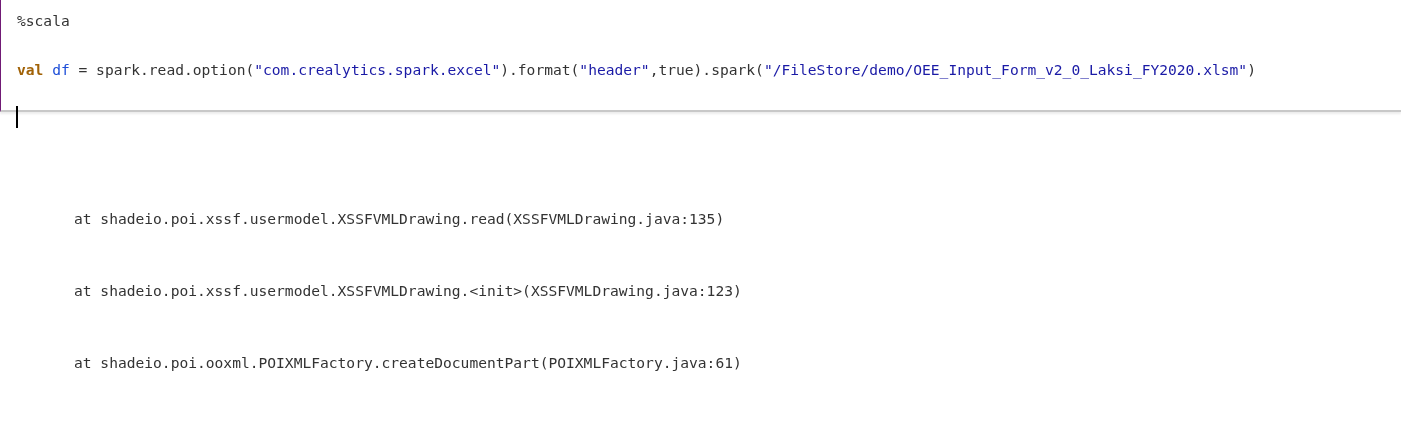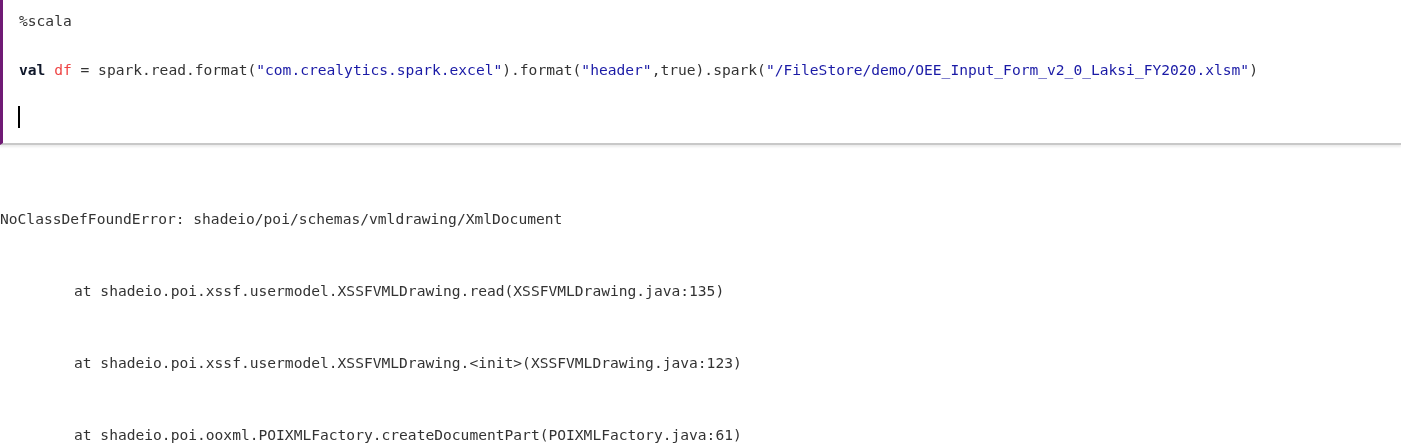--- a/index.html
+++ b/index.html
@@ -8,40 +8,40 @@
       background: #ffffff;
       width: 1401px;
       height: 446px;
       overflow: hidden;
     }
     .cell {
       position: absolute;
       left: 0;
       top: 0;
       width: 1401px;
-      height: 145px;
+      height: 112px;
       background: #ffffff;
-      border-left: 3px solid #701a75;
+      border-left: 1px solid #701a75;
       border-bottom: 2px solid #c8c8c8;
       box-shadow: 0 2px 2px rgba(0,0,0,0.08);
       box-sizing: border-box;
     }
     .code {
       position: absolute;
       left: 16px;
       font-family: "DejaVu Sans Mono", "Liberation Mono", monospace;
       font-size: 14.6px;
       color: #333333;
       white-space: pre;
       letter-spacing: 0px;
     }
     .line1 { top: 12px; }
     .line2 { top: 61px; }
-    .kw { color: #0f172a; font-weight: bold; }
-    .def { color: #ef4444; }
+    .kw { color: #a16207; font-weight: bold; }
+    .def { color: #1d4ed8; }
     .str { color: #1a1aa6; }
     .cursor {
       position: absolute;
       left: 15px;
       top: 106px;
       width: 2px;
       height: 22px;
       background: #000000;
     }
     .output {
@@ -61,26 +61,25 @@
     }
     .err-line {
       display: block;
     }
   </style>
 </head>
 <body>
 
 <div class="cell">
   <div class="code line1"><span>%scala</span></div>
-  <div class="code line2"><span class="kw">val</span> <span class="def">df</span><span> = </span><span>spark.read.format(</span><span class="str">"com.crealytics.spark.excel"</span><span>).format(</span><span class="str">"header"</span><span>,true).spark(</span><span class="str">"/FileStore/demo/OEE_Input_Form_v2_0_Laksi_FY2020.xlsm"</span><span>)</span></div>
+  <div class="code line2"><span class="kw">val</span> <span class="def">df</span><span> = </span><span>spark.read.option(</span><span class="str">"com.crealytics.spark.excel"</span><span>).format(</span><span class="str">"header"</span><span>,true).spark(</span><span class="str">"/FileStore/demo/OEE_Input_Form_v2_0_Laksi_FY2020.xlsm"</span><span>)</span></div>
   <div class="cursor"></div>
 </div>
 
 <div class="output">
-  <span class="err-line">NoClassDefFoundError: shadeio/poi/schemas/vmldrawing/XmlDocument</span>
   <span class="trace-line">at shadeio.poi.xssf.usermodel.XSSFVMLDrawing.read(XSSFVMLDrawing.java:135)</span>
   <span class="trace-line">at shadeio.poi.xssf.usermodel.XSSFVMLDrawing.&lt;init&gt;(XSSFVMLDrawing.java:123)</span>
   <span class="trace-line">at shadeio.poi.ooxml.POIXMLFactory.createDocumentPart(POIXMLFactory.java:61)</span>
   
   
   
   
   
   
   

